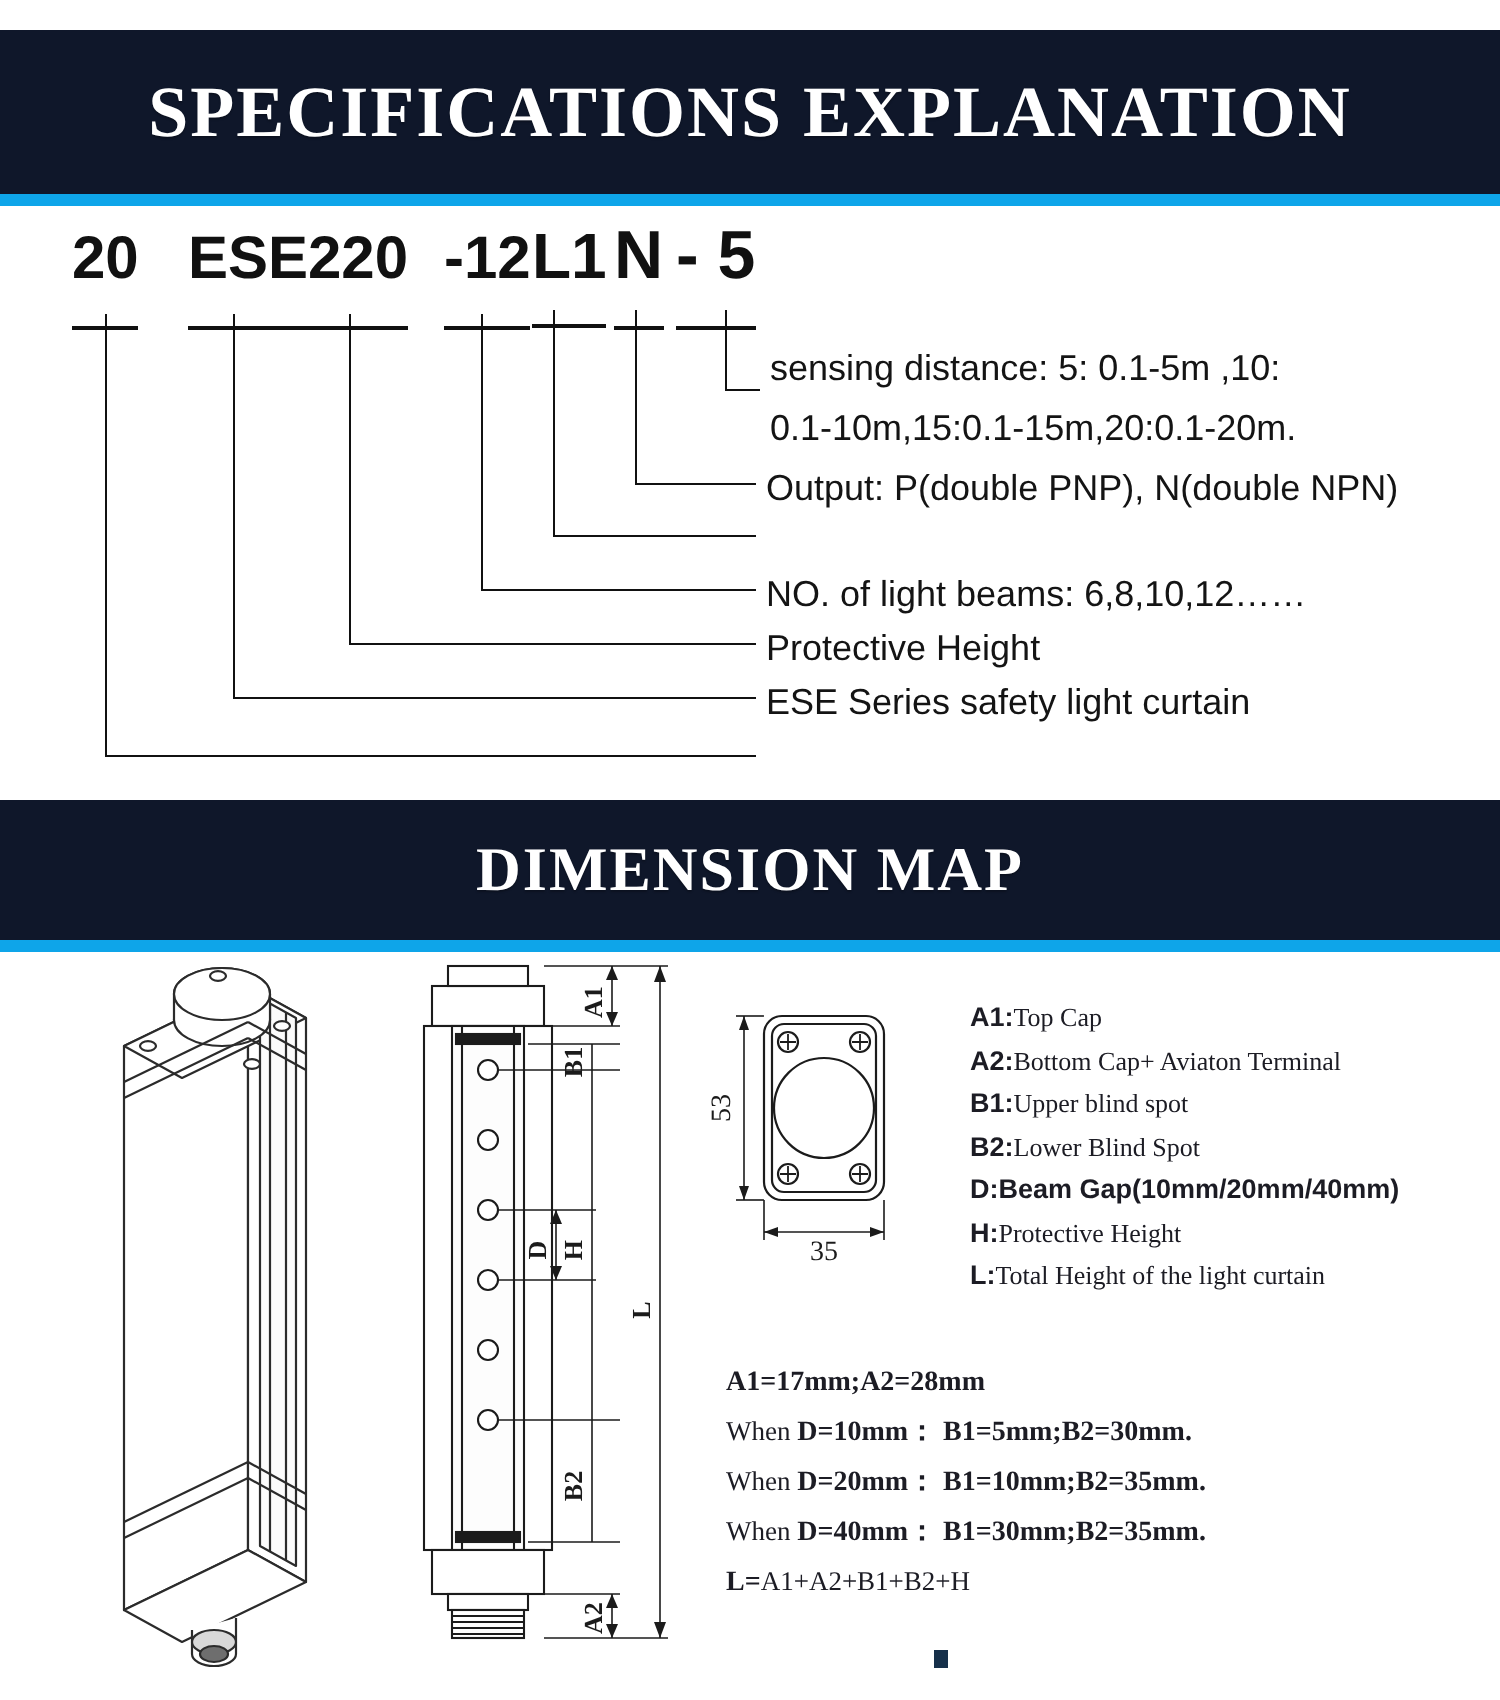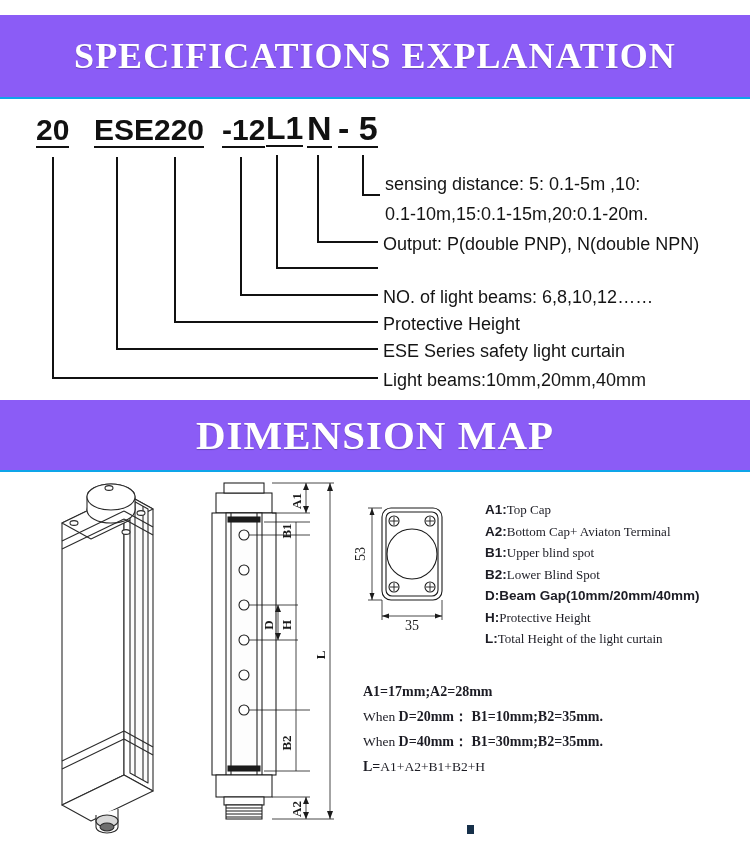--- a/index.html
+++ b/index.html
@@ -4,44 +4,44 @@
 <style>
   html,body{margin:0;padding:0;}
   body{
     width:750px;height:850px;background:#ffffff;
     font-family:"Liberation Sans",sans-serif;
     position:relative;overflow:hidden;
     -webkit-font-smoothing:antialiased;
   }
   .banner{
     position:absolute;left:0;width:750px;
-    background:#8b5cf6;
-    border-bottom:2px solid #0ea5e9;
+    background:#0f172a;
+    border-bottom:6px solid #0ea5e9;
     display:flex;align-items:center;justify-content:center;
   }
   .banner-title{
     font-family:"Liberation Serif",serif;
     font-weight:bold;color:#ffffff;
     letter-spacing:1px;
     text-shadow:0 1px 1px rgba(0,0,0,.25);
   }
   #banner-specs{top:15px;height:82px;}
   #banner-specs .banner-title{font-size:36px;}
   #banner-dimension{top:400px;height:70px;}
-  #banner-dimension .banner-title{font-size:41px;}
+  #banner-dimension .banner-title{font-size:31px;}
 
   
   #spec-body{position:absolute;left:0;top:97px;width:750px;height:303px;}
   .code-seg{
     position:absolute;
     font-family:"Liberation Sans",sans-serif;
     font-weight:bold;color:#111;
     white-space:nowrap;
     border-bottom:2.5px solid #111;
-    padding-bottom:1px;
+    padding-bottom:18px;
     line-height:1;
   }
   .callout{
     position:absolute;
     font-family:"Liberation Sans",sans-serif;
     font-size:18px;color:#141414;
     white-space:nowrap;line-height:1;
   }
   #leader-svg{position:absolute;left:0;top:0;width:750px;height:303px;}
 
@@ -109,21 +109,20 @@
   <div class="code-seg" style="left:266px;top:15px;font-size:32px;">L1</div>
   <div class="code-seg" style="left:307px;top:14px;font-size:34px;">N</div>
   <div class="code-seg" style="left:338px;top:14px;font-size:34px;">- 5</div>
 
   <div class="callout" style="left:385px;top:78px;">sensing distance: 5: 0.1-5m ,10:</div>
   <div class="callout" style="left:385px;top:108px;">0.1-10m,15:0.1-15m,20:0.1-20m.</div>
   <div class="callout" style="left:383px;top:138px;">Output: P(double PNP), N(double NPN)</div>
   <div class="callout" style="left:383px;top:191px;">NO. of light beams: 6,8,10,12……</div>
   <div class="callout" style="left:383px;top:218px;">Protective Height</div>
   <div class="callout" style="left:383px;top:245px;">ESE Series safety light curtain</div>
-  <div class="callout" style="left:383px;top:274px;">Light beams:10mm,20mm,40mm</div>
 </div>
 
 <div class="banner" id="banner-dimension">
   <div class="banner-title">DIMENSION MAP</div>
 </div>
 
 <div id="dim-body">
 
   <svg id="iso-svg" width="170" height="360" viewBox="0 0 170 360">
     <g fill="#ffffff" stroke="#2b2b2b" stroke-width="1.1" stroke-linejoin="round">
@@ -302,20 +301,23 @@
     <div class="legend-row">
       <span class="legend-key">L:</span><span class="legend-val">Total Height of the light curtain</span>
     </div>
   </div>
 
   <div class="formulas">
     <div class="formula-row">
       <span class="f-sans">A1=17mm;A2=28mm</span>
     </div>
     <div class="formula-row">
+      <span class="f-serif">When </span><span class="f-sans">D=10mm：  B1=5mm;B2=30mm.</span>
+    </div>
+    <div class="formula-row">
       <span class="f-serif">When </span><span class="f-sans">D=20mm：  B1=10mm;B2=35mm.</span>
     </div>
     <div class="formula-row">
       <span class="f-serif">When </span><span class="f-sans">D=40mm：  B1=30mm;B2=35mm.</span>
     </div>
     <div class="formula-row">
       <span class="f-sans">L=</span><span class="f-serif">A1+A2+B1+B2+H</span>
     </div>
   </div>
 </div>

